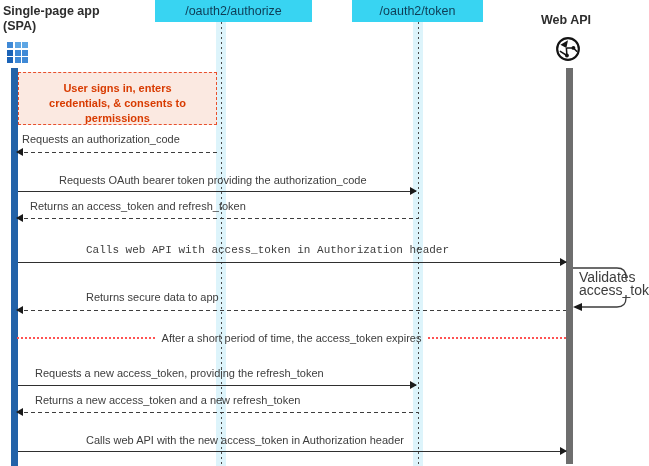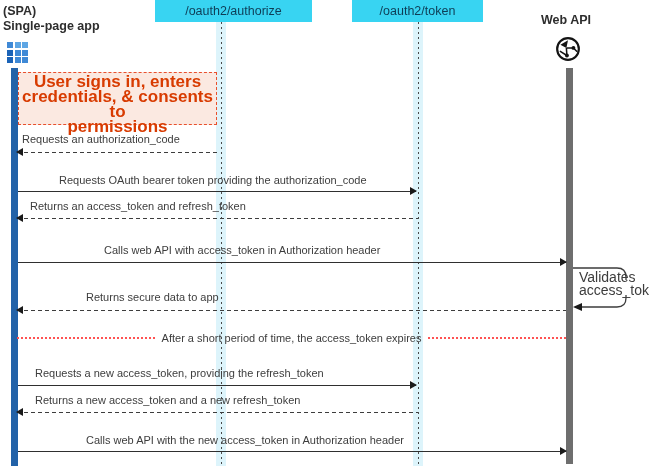--- a/index.html
+++ b/index.html
@@ -19,22 +19,22 @@
   .lifeline-dots {
     position:absolute; top:0; bottom:0; left:50%; width:1px;
     background:repeating-linear-gradient(180deg,#4a4a4a 0 2px,transparent 2px 5px);
   }
   .activation-spa { position:absolute; left:11px; top:68px; height:398px; width:7px; background:#2262a8; }
   .activation-api { position:absolute; left:566px; top:68px; height:396px; width:7px; background:#6e6e6e; }
   
   .note {
     position:absolute; left:18px; top:72px; width:199px; height:53px;
     background:#fbe9e1; border:1.5px dashed #e8502d; color:#d83b01;
-    font-size:17px; font-weight:600; line-height:15px; text-align:center;
-    padding-top:1px; white-space:pre-line;
+    font-size:11px; font-weight:600; line-height:15px; text-align:center;
+    padding-top:8px; white-space:pre-line;
   }
   
   .msg-label { position:absolute; font-size:11px; line-height:13px; color:#3d3d3d; white-space:nowrap; }
   .arrow { position:absolute; height:1px; }
   .line-solid  { position:absolute; left:0; right:0; top:0; height:1px; background:#2f2f2f; }
   .line-dashed { position:absolute; left:0; right:0; top:0; height:1px;
                  background:repeating-linear-gradient(90deg,#3d3d3d 0 4px,transparent 4px 7px); }
   .head { position:absolute; width:0; height:0; top:-4px;
           border-top:4px solid transparent; border-bottom:4px solid transparent; }
   .head.right { right:-1px; border-left:7px solid #1a1a1a; }
@@ -55,22 +55,22 @@
   .waffle div { width:100%; height:100%; }
   .w-d { background:#1b63b7; } .w-m { background:#3f89d6; } .w-l { background:#5ea6e4; }
   .globe { position:absolute; left:555px; top:36px; }
 </style>
 </head>
 <body>
 
 <div id="canvas">
 
   <div class="part-label" style="left:3px; top:4px;">
+    <div>Single-page app</div>
     <div>(SPA)</div>
-    <div>Single-page app</div>
   </div>
   <div class="waffle">
     <div class="w-m"></div>
     <div class="w-l"></div>
     <div class="w-l"></div>
     <div class="w-d"></div>
     <div class="w-m"></div>
     <div class="w-m"></div>
     <div class="w-d"></div>
     <div class="w-m"></div>
@@ -117,21 +117,21 @@
     <div class="line-solid"></div>
     <div class="head right"></div>
   </div>
 
   <div class="msg-label" style="left:30px; top:200px;">Returns an access_token and refresh_token</div>
   <div class="arrow" style="left:17px; top:218px; width:401px;">
     <div class="line-dashed"></div>
     <div class="head left"></div>
   </div>
 
-  <div class="msg-label" style="left:104px; top:244px;">Calls web API with access_token in Authorization header</div>
+  <div class="msg-label" style="left:86px; top:244px;font-family:Liberation Mono, monospace;">Calls web API with access_token in Authorization header</div>
   <div class="arrow" style="left:18px; top:262px; width:548px;">
     <div class="line-solid"></div>
     <div class="head right"></div>
   </div>
 
   <svg class="selfcall-svg" width="83" height="56" viewBox="0 0 83 56">
     <path d="M6,8 H50 Q59,8 59,17 V20" fill="none" stroke="#3d3d3d" stroke-width="1.3"></path>
     <path d="M59,35 V38 Q59,47 50,47 H14" fill="none" stroke="#3d3d3d" stroke-width="1.3"></path>
     <polygon points="6,47 15,43 15,51" fill="#1a1a1a"></polygon>
   </svg>

